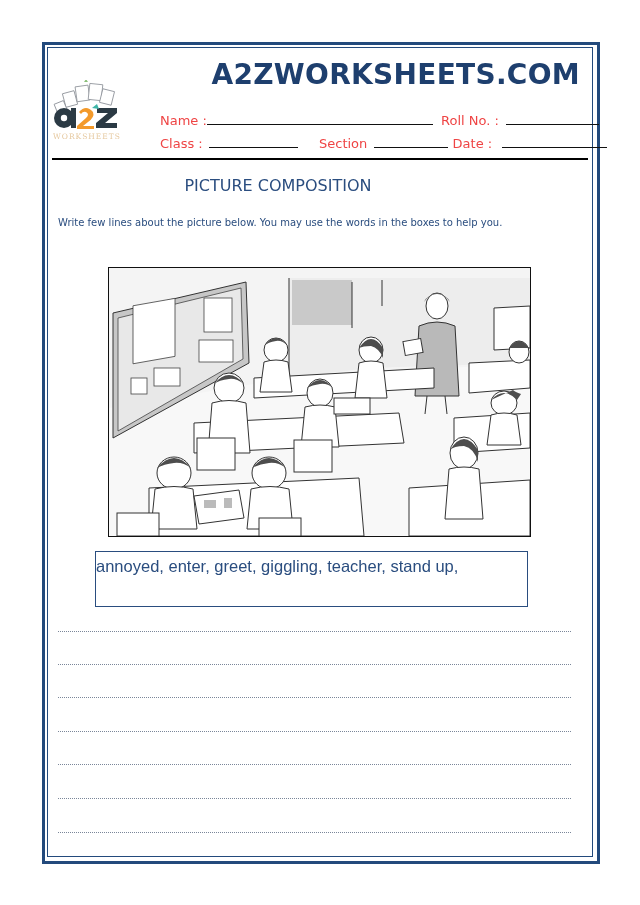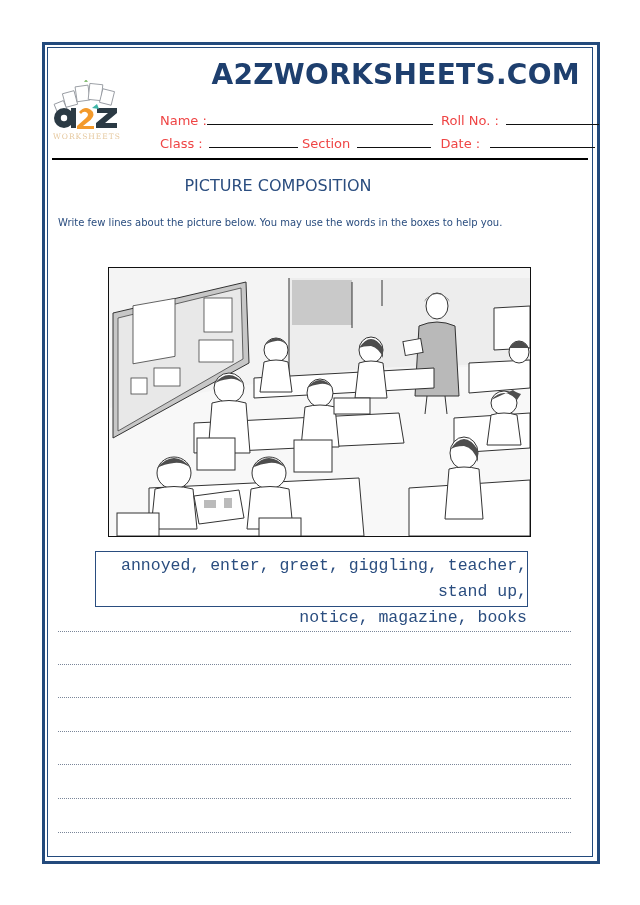--- a/index.html
+++ b/index.html
@@ -10,21 +10,21 @@
     .site-title { position: absolute; left: 160px; top: 58px; width: 420px; text-align: right; font-family: "DejaVu Sans", sans-serif; font-weight: bold; font-size: 28px; color: #1e3f6e; letter-spacing: 0.3px; }
     .field-row { position: absolute; left: 160px; font-family: "DejaVu Sans", sans-serif; font-size: 13px; color: #ef4444; white-space: nowrap; }
     .field-row.r1 { top: 113px; }
     .field-row.r2 { top: 136px; }
     .field-label { display: inline-block; }
     .field-line { display: inline-block; border-bottom: 1px solid #111; height: 11px; vertical-align: baseline; }
     .header-rule { position: absolute; left: 52px; top: 158px; width: 536px; height: 2px; background: #000; }
     .section-title { position: absolute; left: 0; top: 176px; width: 556px; text-align: center; font-family: "DejaVu Sans", sans-serif; font-size: 16px; color: #2a4d7f; }
     .instructions { position: absolute; left: 58px; top: 211px; width: 524px; font-family: "DejaVu Sans", sans-serif; font-size: 10px; line-height: 23px; color: #2a4d7f; text-align: justify; text-align-last: left; }
     .picture-frame { position: absolute; left: 108px; top: 267px; width: 421px; height: 268px; border: 1.5px solid #111; background: #fff; overflow: hidden; }
-    .word-box { position: absolute; left: 95px; top: 551px; width: 431px; height: 53px; border: 1.5px solid #2a4d7f; text-align: right; font-family: Liberation Mono, monospace; font-size: 16.5px; line-height: 26px; color: #2a4d7f; padding-top: 1px; box-sizing: content-box; }
+    .word-box { position: absolute; left: 95px; top: 551px; width: 431px; height: 53px; border: 1.5px solid #2a4d7f; text-align: left; font-family: Liberation Sans, sans-serif; font-size: 16.5px; line-height: 26px; color: #2a4d7f; padding-top: 1px; box-sizing: content-box; }
     .write-line { position: absolute; left: 58px; width: 513px; height: 0; border-top: 1.5px dotted #7a8699; }
   </style>
 </head>
 <body>
 
 <div class="outer-border"></div>
 <div class="inner-border"></div>
 
 <div class="logo">
   <svg width="86" height="62" viewBox="0 0 86 62">
@@ -55,23 +55,23 @@
 <div class="site-title">A2ZWORKSHEETS.COM</div>
 
 <div class="field-row r1">
   <span class="field-label">Name :</span><span class="field-line" style="width:226px;"></span>
   <span class="field-label" style="margin-left:4px;">Roll No. :</span>
   <span class="field-line" style="width:93px; margin-left:3px;"></span>
 </div>
 <div class="field-row r2">
   <span class="field-label">Class :</span>
   <span class="field-line" style="width:89px; margin-left:2px;"></span>
-  <span class="field-label" style="margin-left:0;">Section</span>
+  <span class="field-label" style="margin-left:17px;">Section</span>
   <span class="field-line" style="width:74px; margin-left:3px;"></span>
-  <span class="field-label" style="margin-left:5px;">Date :</span>
+  <span class="field-label" style="">Date :</span>
   <span class="field-line" style="width:105px; margin-left:6px;"></span>
 </div>
 
 <div class="header-rule"></div>
 
 <div class="section-title">PICTURE COMPOSITION</div>
 
 <div class="instructions">Write few lines about the picture below. You may use the words in the boxes to help you.</div>
 
 <div class="picture-frame">
@@ -152,21 +152,20 @@
       <rect x="185" y="172" width="38" height="32"></rect>
       <rect x="8" y="245" width="42" height="23"></rect>
       <rect x="150" y="250" width="42" height="18"></rect>
       <rect x="225" y="130" width="36" height="16"></rect>
     </g>
   </svg>
 </div>
 
 <div class="word-box">
   <div>annoyed, enter, greet, giggling, teacher, stand up,</div>
-  <div>notice, magazine, books</div>
 </div>
 
 <div class="write-line" style="top:631px;"></div>
 <div class="write-line" style="top:664px;"></div>
 <div class="write-line" style="top:697px;"></div>
 <div class="write-line" style="top:731px;"></div>
 <div class="write-line" style="top:764px;"></div>
 <div class="write-line" style="top:798px;"></div>
 <div class="write-line" style="top:832px;"></div>
 

